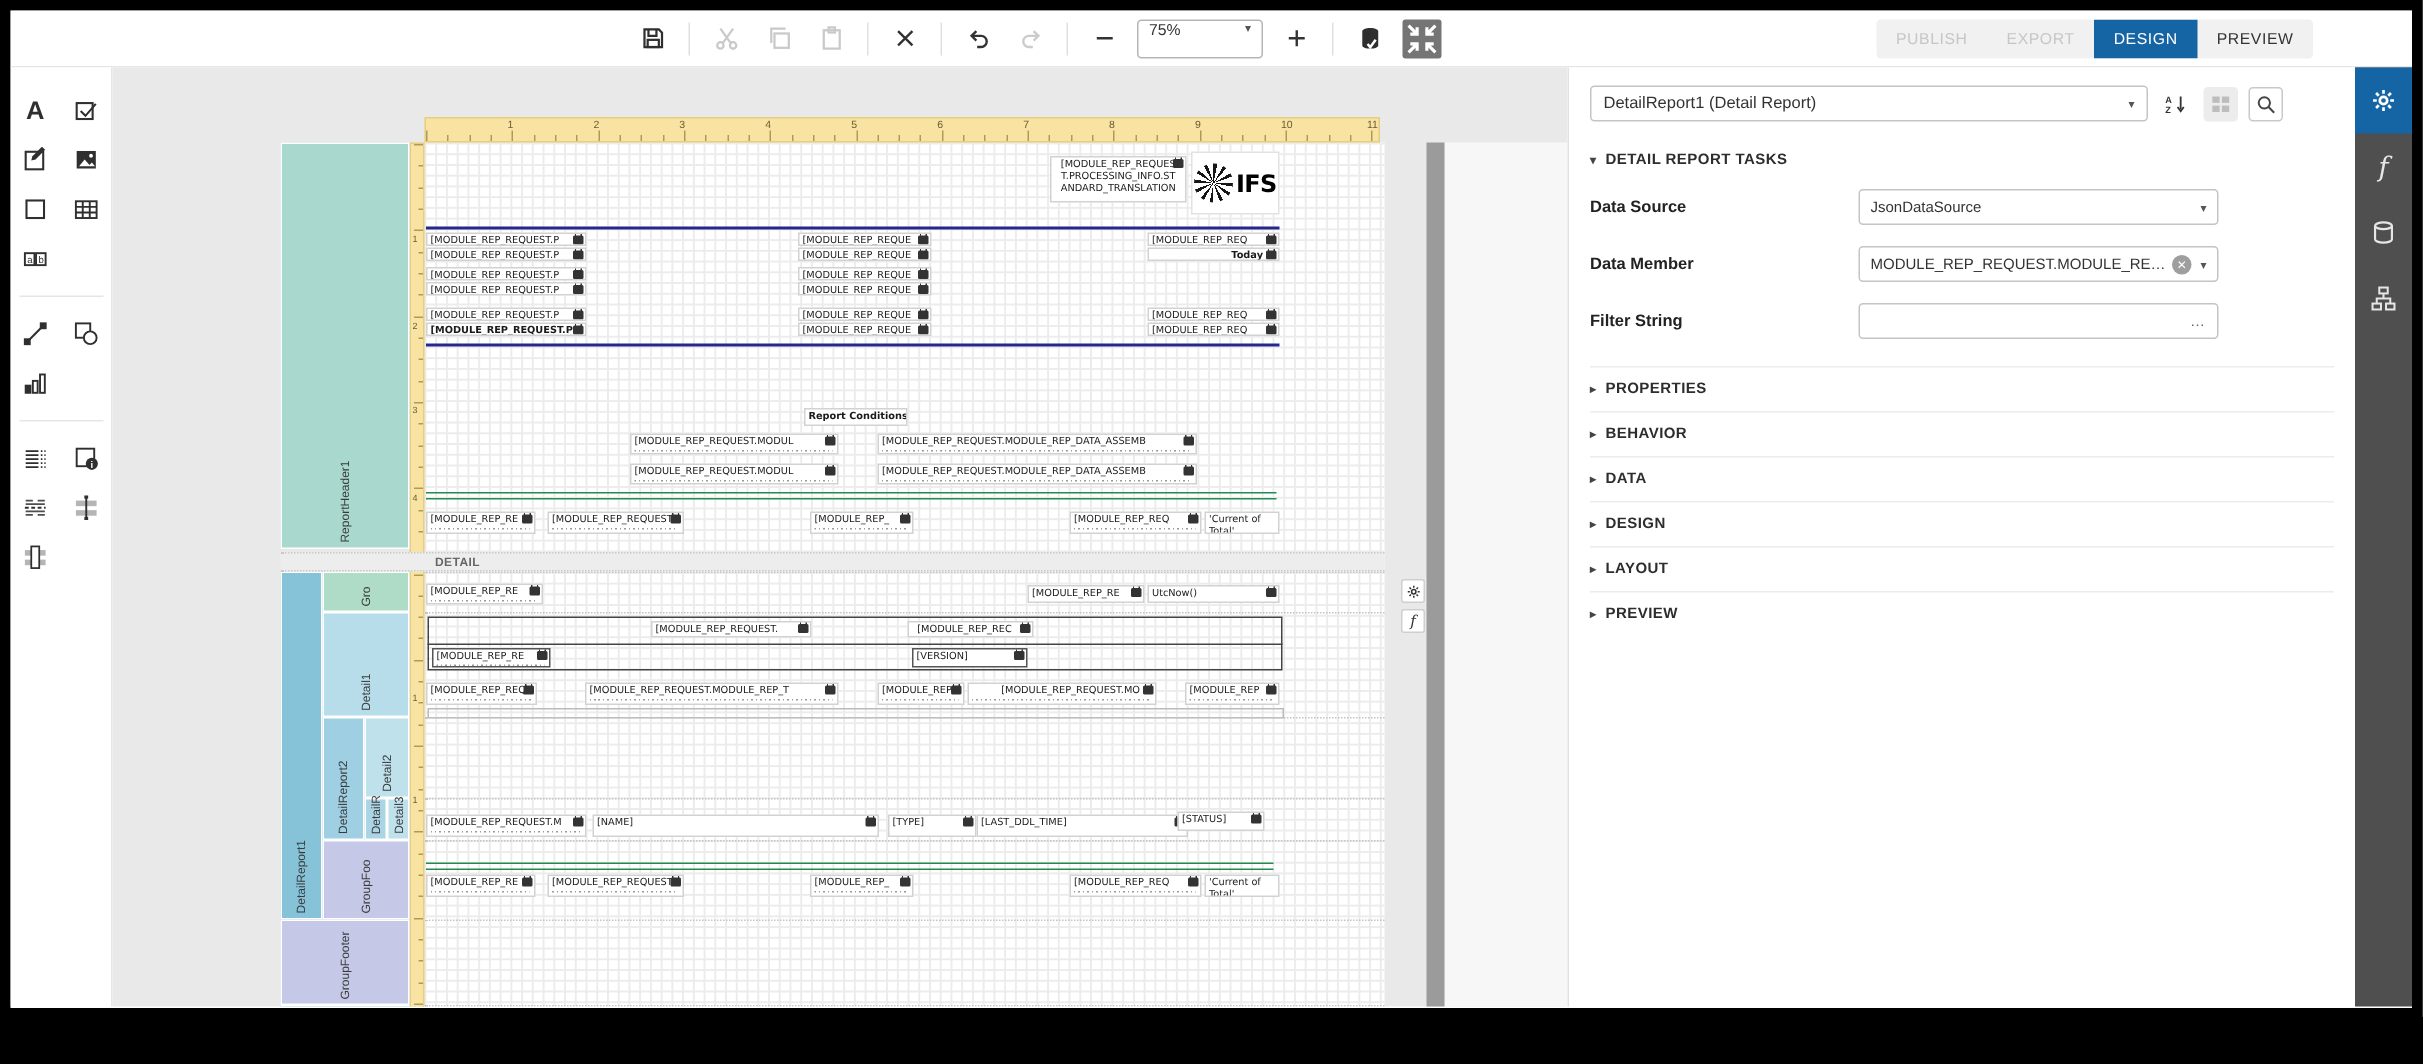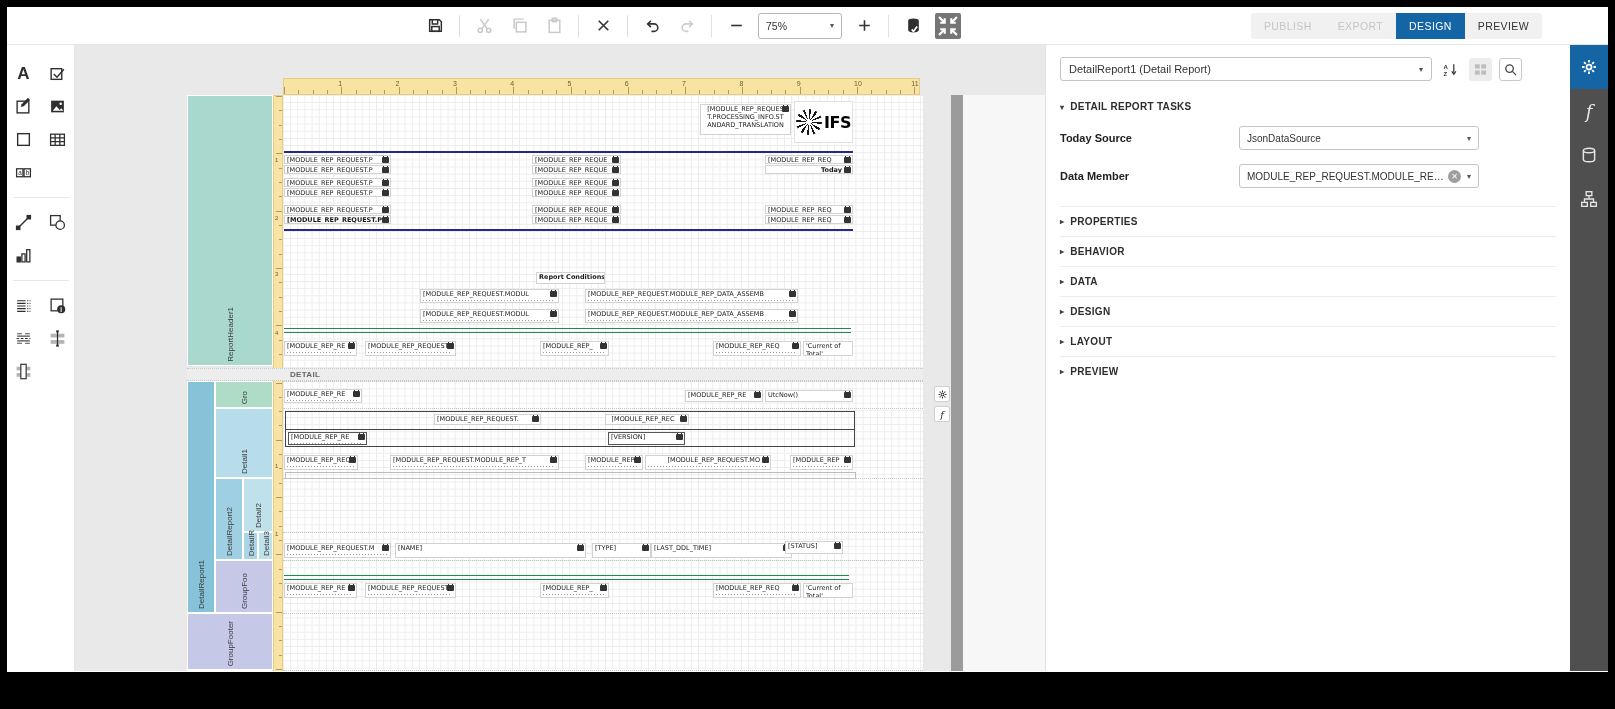--- a/index.html
+++ b/index.html
@@ -7,21 +7,21 @@
     font-family:"Liberation Sans", sans-serif; }
   #app { position:absolute; left:7px; top:7px; width:1601px; height:665px; background:#fff; overflow:hidden; }
 
   
   #toolbar { position:relative; height:38px; background:#fff; border-bottom:1px solid #e6e6e6;
     display:flex; align-items:center; padding-left:415px; }
   .tbtn { width:26px; height:26px; display:flex; align-items:center; justify-content:center; border-radius:3px; cursor:pointer; flex:none; }
   .tbtn svg { width:17px; height:17px; }
   .tsep { width:1px; height:22px; background:#e0e0e0; margin:0 11px; flex:none; }
   .tgap { width:9px; flex:none; }
-  #zoom-select { width:84px; height:26px; border:1px solid #b5b5b5; border-radius:3px; display:flex; align-items:center;
+  #zoom-select { width:84px; height:26px; border:1px solid #b5b5b5; border-radius:3px; display:flex; 
     padding:0 7px; font-size:10.5px; color:#333; margin:0 9px; cursor:pointer; }
   #zoom-select .car { margin-left:auto; font-size:8px; color:#555; }
   #fullscreen-btn { width:26px; height:26px; background:#757575; border-radius:2px; display:flex; align-items:center; justify-content:center; }
   #mode-group { margin-left:auto; margin-right:66px; background:#f1f1f1; border-radius:3px; display:flex; overflow:hidden; }
   #mode-group .mbtn { padding:7px 13px; font-size:10.5px; letter-spacing:.4px; color:#333; cursor:pointer; }
   #mode-group .mbtn.disabled { color:#c6c6c6; }
   #mode-group .mbtn.active { background:#1565a5; color:#fff; }
 
   
   #main { position:relative; display:flex; height:626px; }
@@ -709,32 +709,39 @@
               <circle cx="7" cy="7" r="4"></circle>
               <path d="M10 10l4 4"></path>
             </svg>
         </div>
       </div>
       <div id="tasks-header">
         <span class="tri">▾</span><span>DETAIL REPORT TASKS</span>
       </div>
       <div id="prop-rows">
           <div class="prow">
-            <div class="plab">Today Source</div>
+            <div class="plab">Data Source</div>
             <div class="pctl">
               <span class="val">JsonDataSource</span>
               <span class="car">▾</span>
             </div>
           </div>
           <div class="prow">
             <div class="plab">Data Member</div>
             <div class="pctl">
               <span class="val">MODULE_REP_REQUEST.MODULE_REP.MODULES...</span>
               <span class="clr" style="margin-left: auto;">✕</span>
               <span class="car" style="margin-left: 6px;">▾</span>
+            </div>
+          </div>
+          <div class="prow">
+            <div class="plab">Filter String</div>
+            <div class="pctl">
+              <span class="val"></span>
+              <span class="dots">…</span>
             </div>
           </div>
         </div>
       <div id="sections">
           <div class="sec">
             <span class="tri">▸</span>
             <span>PROPERTIES</span>
           </div>
           <div class="sec">
             <span class="tri">▸</span>

